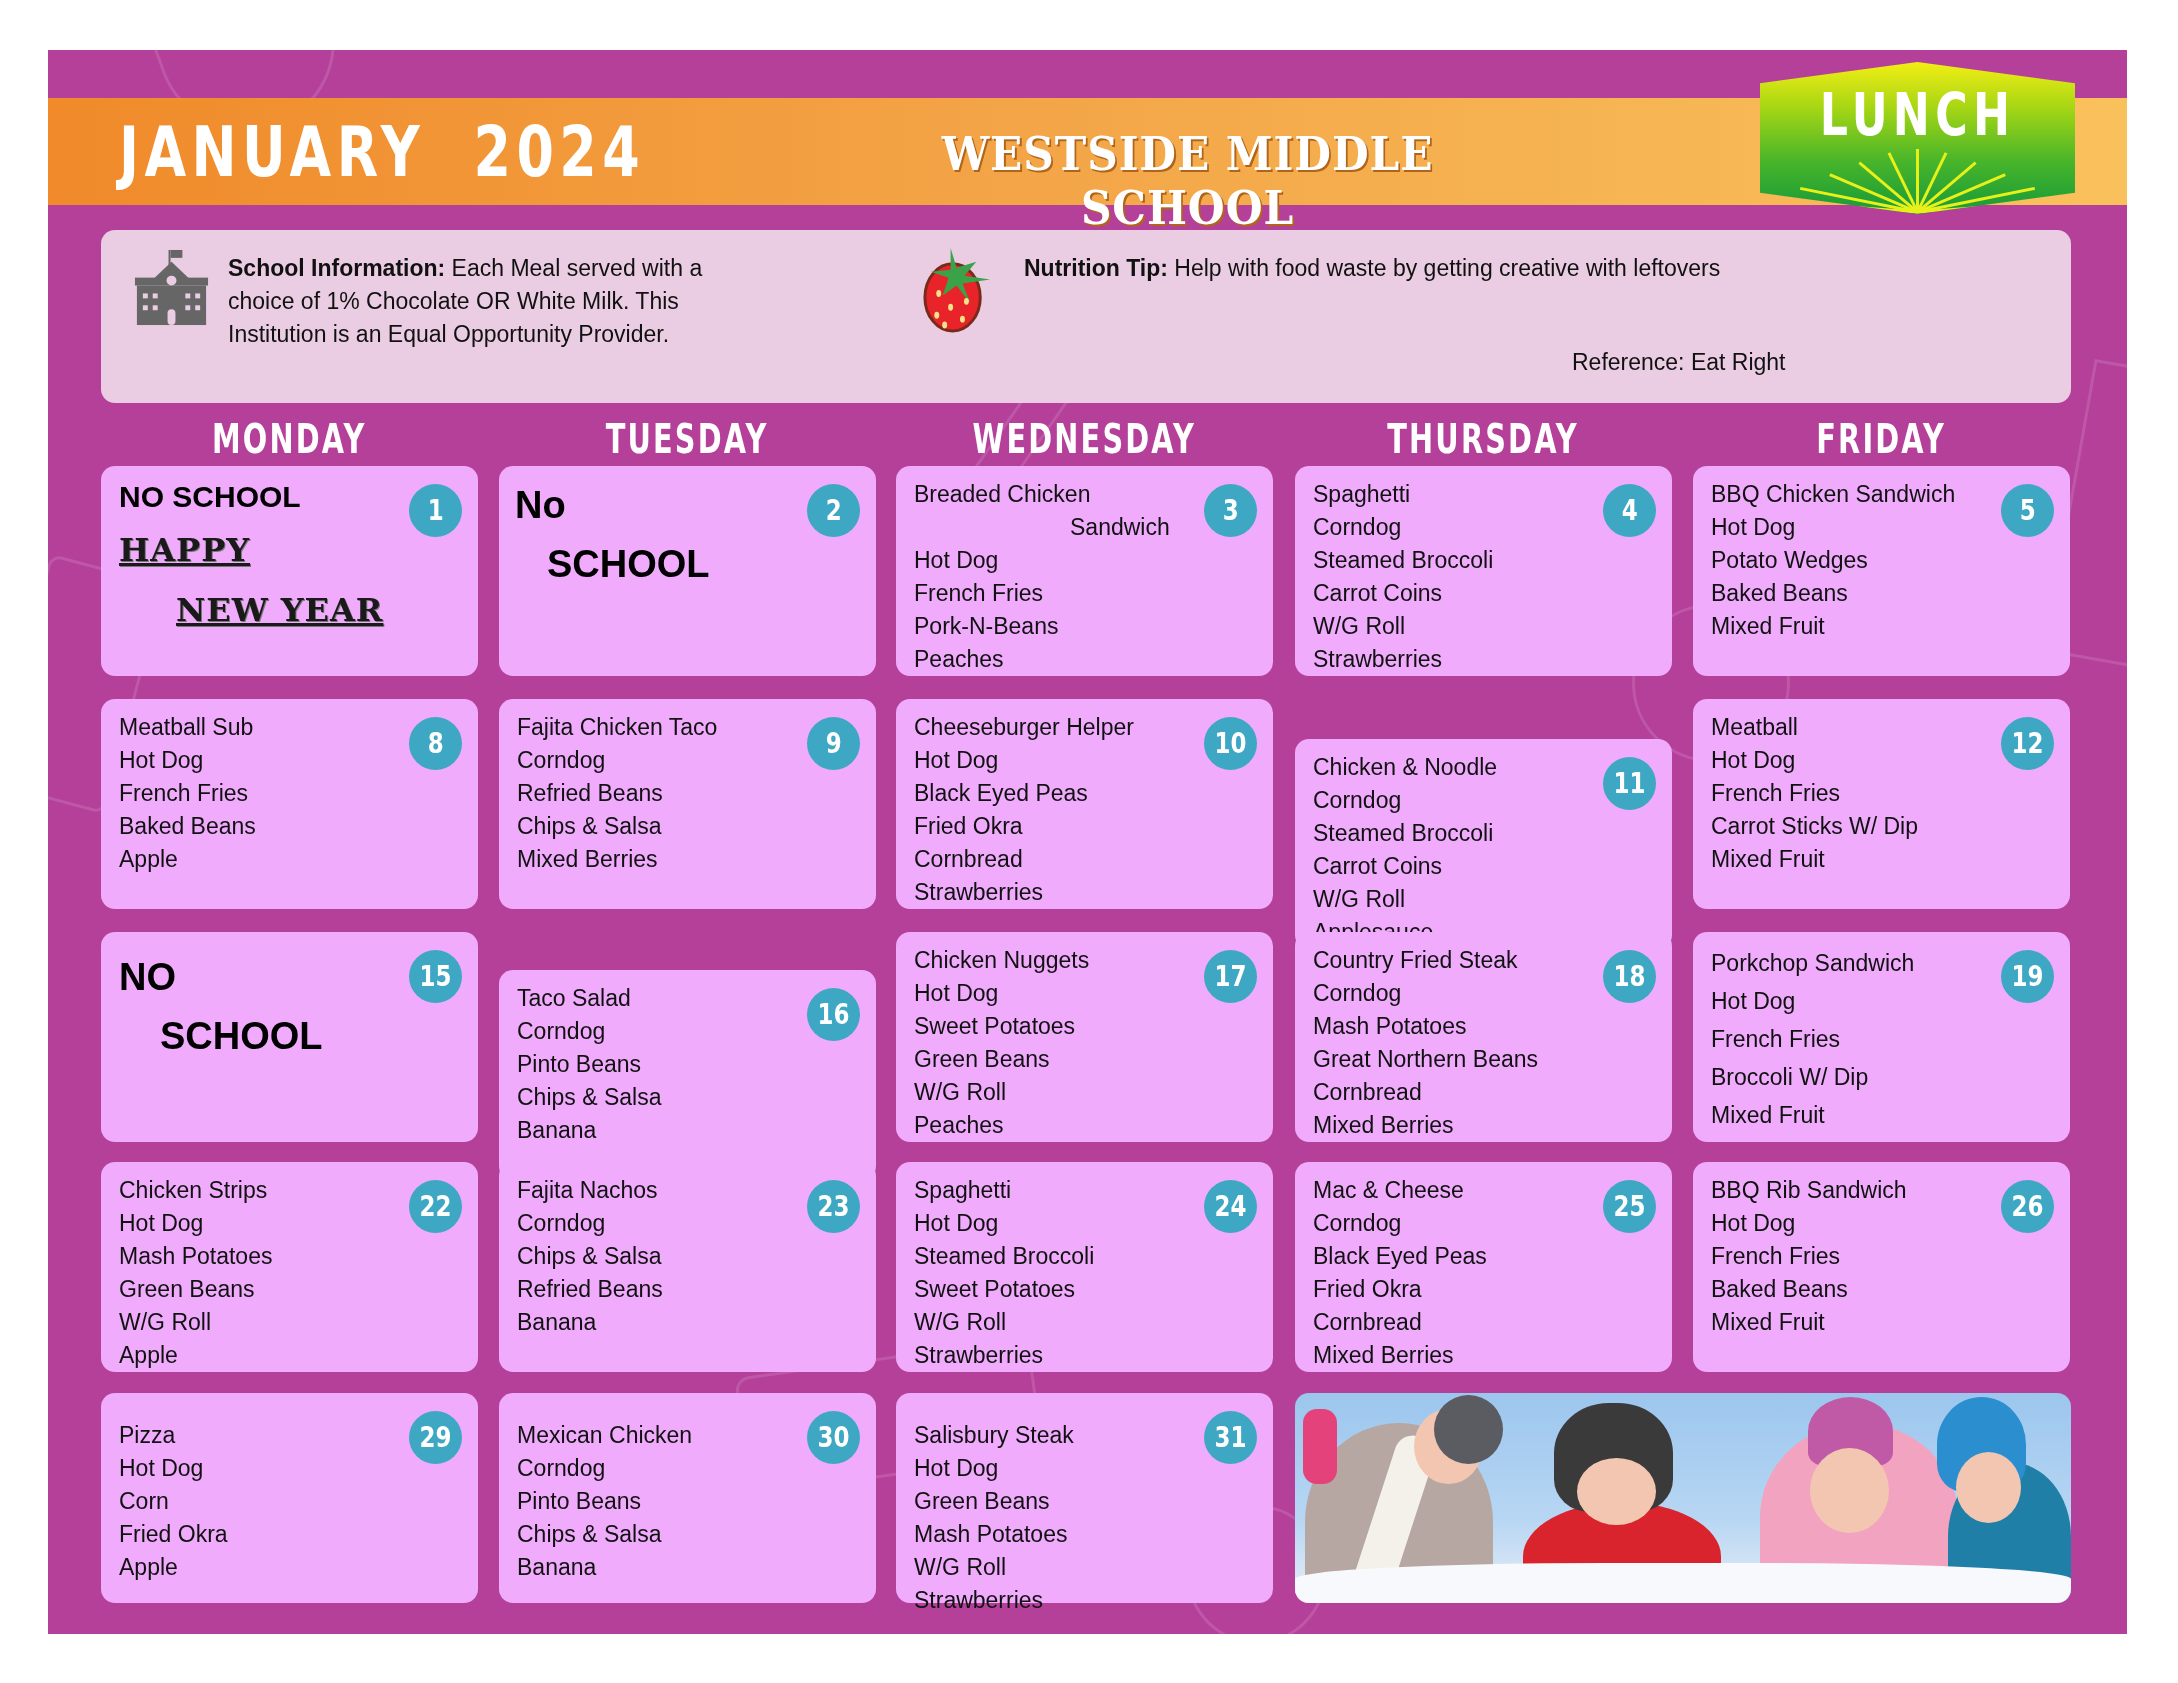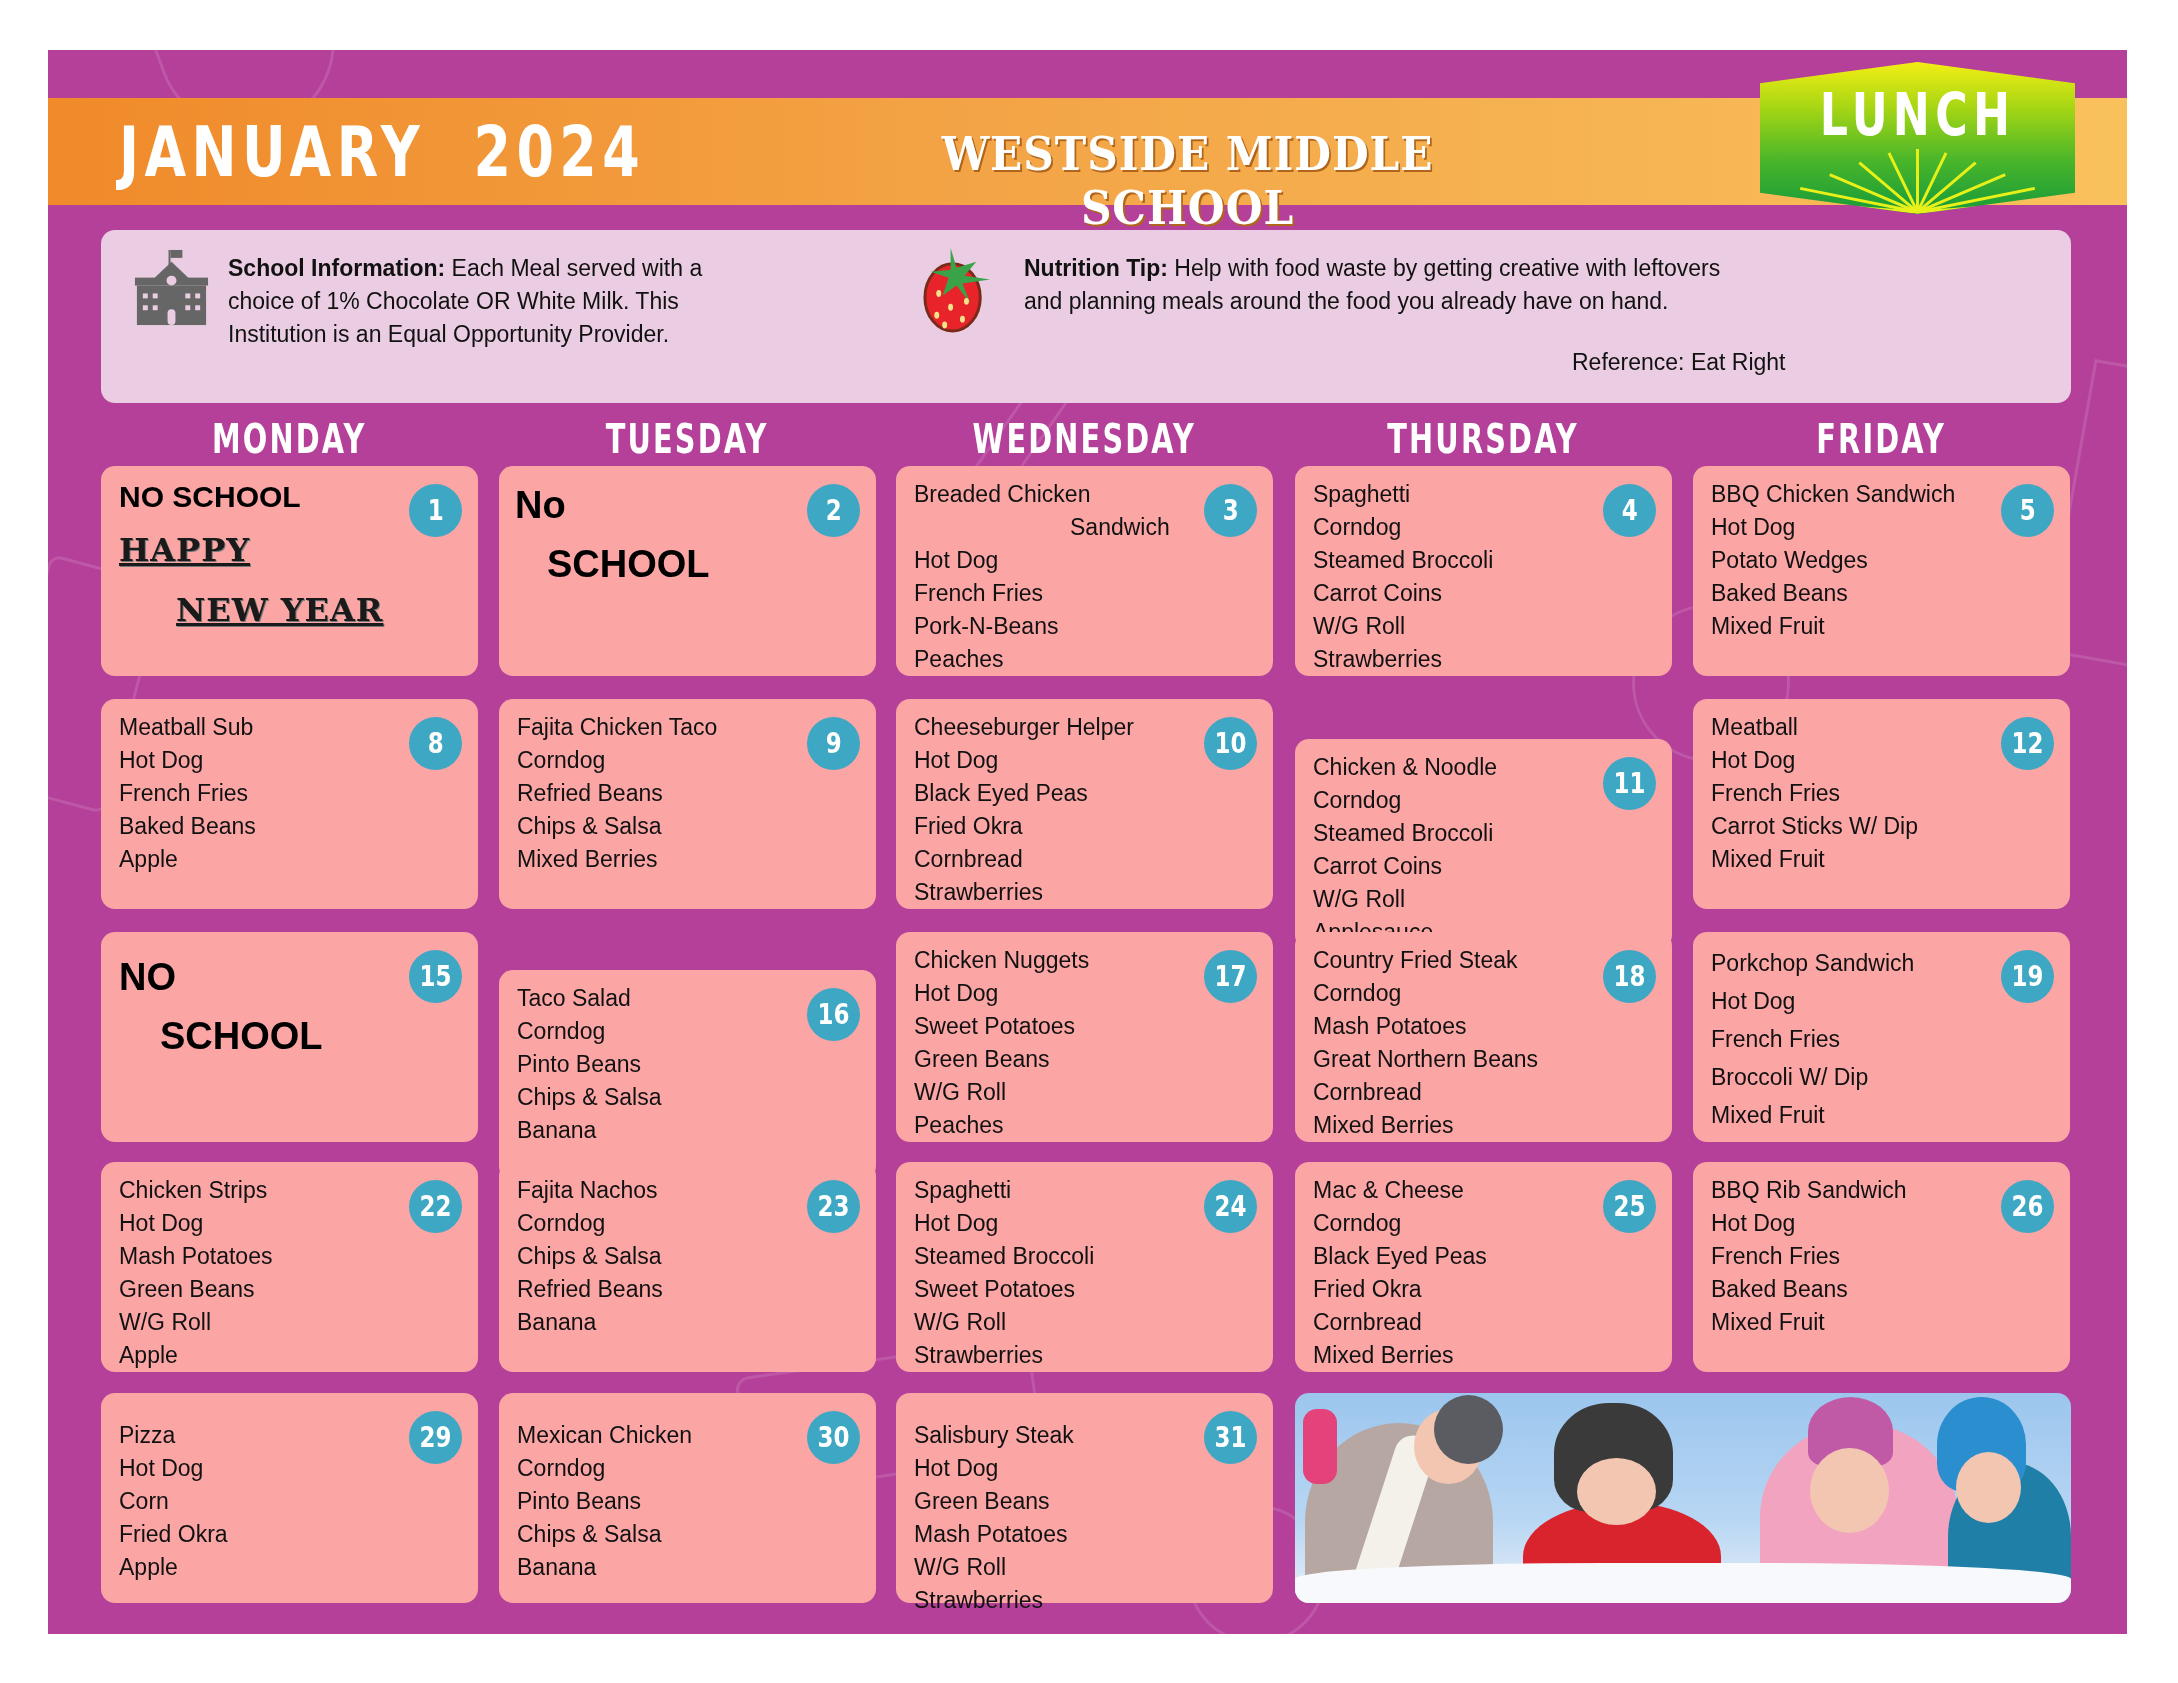--- a/index.html
+++ b/index.html
@@ -55,21 +55,21 @@
   }
 
   .day-header {
     position: absolute; top: 414px; height: 50px; line-height: 50px; width: 377px; text-align: center;
     font-family: "DejaVu Sans", sans-serif; font-weight: bold; font-size: 40px; color: #ffffff;
     letter-spacing: 3px;
   }
   .day-header span { display: inline-block; transform: scaleX(0.72); }
 
   .cell {
-    position: absolute; width: 377px; height: 210px; background: #fca5a5; border-radius: 14px;
+    position: absolute; width: 377px; height: 210px; background: #f0abfc; border-radius: 14px;
   }
   .cell-day {
     position: absolute; right: 16px; top: 18px; width: 53px; height: 53px; border-radius: 50%;
     background: #3ea8c4; color: #ffffff; font-family: "DejaVu Sans", sans-serif;
     font-weight: bold; font-size: 28px; line-height: 53px; text-align: center;
   }
   .cell-day span { display: inline-block; transform: scaleX(0.82); }
   .menu-list { position: absolute; left: 18px; top: 12px; list-style: none; }
   .menu-list li {
     font-family: "Liberation Sans", sans-serif; font-size: 23px; line-height: 33px; color: #111;
@@ -164,21 +164,20 @@
       <ellipse cx="22" cy="50" rx="2.5" ry="3.5"></ellipse>
         <ellipse cx="34" cy="64" rx="2.5" ry="3.5"></ellipse>
       <ellipse cx="20" cy="72" rx="2.5" ry="3.5"></ellipse>
         <ellipse cx="46" cy="76" rx="2.5" ry="3.5"></ellipse>
       <ellipse cx="50" cy="58" rx="2.5" ry="3.5"></ellipse>
         <ellipse cx="28" cy="82" rx="2.5" ry="3.5"></ellipse>
     </g>
   </svg>
   <div class="info-text" style="left:129px;top:22px;width:891px;">
     <b>Nutrition Tip:</b><span> Help with food waste by getting creative with leftovers</span><br>
-    <span>and planning meals around the food you already have on hand.</span>
   </div>
   <div class="reference" style="left:677px;top:119px;">Reference: Eat Right</div>
 </div>
 
 <div class="day-header" style="left:101px;"><span>MONDAY</span></div>
 <div class="day-header" style="left:499px;"><span>TUESDAY</span></div>
 <div class="day-header" style="left:896px;"><span>WEDNESDAY</span></div>
 <div class="day-header" style="left:1295px;"><span>THURSDAY</span></div>
 <div class="day-header" style="left:1693px;"><span>FRIDAY</span></div>
 

